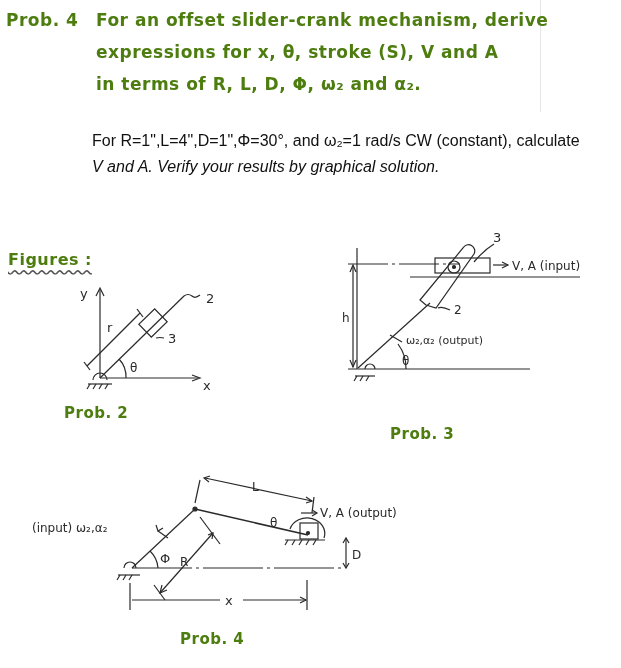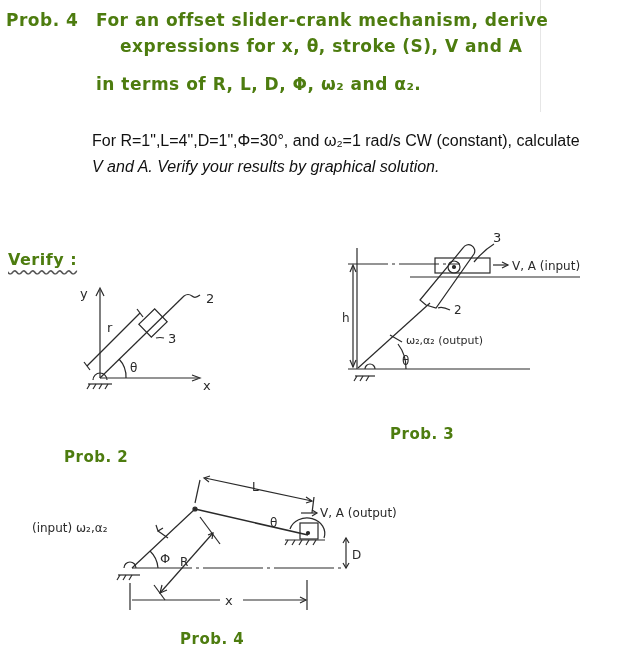--- a/index.html
+++ b/index.html
@@ -12,28 +12,28 @@
   .figs-label { position:absolute; left:8px; top:250px; font-size:16px; text-decoration:underline wavy #555; text-underline-offset:4px; }
   .cap { position:absolute; font-size:15px; }
   svg text { font-family:"DejaVu Sans", sans-serif; fill:#2a2a2a; }
 </style>
 </head>
 <body>
 
 <div class="scan">
   <div class="hand prob-label">Prob. 4</div>
   <div class="hand prob-line" style="top:10px;">For an offset slider-crank mechanism, derive</div>
-  <div class="hand prob-line" style="top:36px;margin-left:24px;">expressions for x, θ, stroke (S), V and A</div>
+  <div class="hand prob-line" style="top:42px;">expressions for x, θ, stroke (S), V and A</div>
   <div class="hand prob-line" style="top:74px;text-align:right;">in terms of R, L, D, Φ, ω₂ and α₂.</div>
 </div>
 
 <div class="typed" style="top:132px;">For R=1",L=4",D=1",Φ=30°, and ω₂=1 rad/s CW (constant), calculate</div>
 <div class="typed" style="top:158px;font-style:italic;">V and A. Verify your results by graphical solution.</div>
 
-<div class="hand figs-label">Verify :</div>
+<div class="hand figs-label">Figures :</div>
 
 <svg style="position:absolute;left:60px;top:280px;" width="180" height="120" viewBox="0 0 180 120">
   <g stroke="#2a2a2a" stroke-width="1.2" fill="none">
     <line x1="40" y1="98" x2="40" y2="10"></line>
     <polyline points="36,16 40,8 44,16"></polyline>
     <line x1="40" y1="98" x2="138" y2="98"></line>
     <polyline points="132,95 140,98 132,101"></polyline>
     <line x1="40" y1="98" x2="124" y2="16"></line>
     <rect x="82" y="34" width="22" height="18" transform="rotate(-44 93 43)"></rect>
     <line x1="27" y1="86" x2="80" y2="33"></line>
@@ -49,21 +49,21 @@
     <path d="M124 16 q4 -3 8 0 q3 3 8 -1"></path>
     <path d="M96 58 q4 -1 8 0"></path>
   </g>
   <text x="20" y="18" font-size="13">y</text>
   <text x="143" y="110" font-size="13">x</text>
   <text x="47" y="52" font-size="13">r</text>
   <text x="70" y="92" font-size="12">θ</text>
   <text x="146" y="23" font-size="13">2</text>
   <text x="108" y="63" font-size="13">3</text>
 </svg>
-<div class="hand cap" style="left:64px;top:448px;text-align:center;">Prob. 2</div>
+<div class="hand cap" style="left:64px;top:404px;text-align:center;">Prob. 2</div>
 
 <svg style="position:absolute;left:330px;top:230px;" width="290" height="180" viewBox="0 0 290 180">
   <g stroke="#2a2a2a" stroke-width="1.2" fill="none">
     <line x1="18" y1="34" x2="130" y2="34" stroke-dasharray="40 4 3 4"></line>
     <line x1="80" y1="47" x2="250" y2="47"></line>
     <line x1="18" y1="139" x2="200" y2="139"></line>
     <line x1="27" y1="18" x2="27" y2="139"></line>
     <line x1="23" y1="36" x2="23" y2="137"></line>
     <polyline points="20,42 23,35 26,42"></polyline>
     <polyline points="20,130 23,137 26,130"></polyline>

